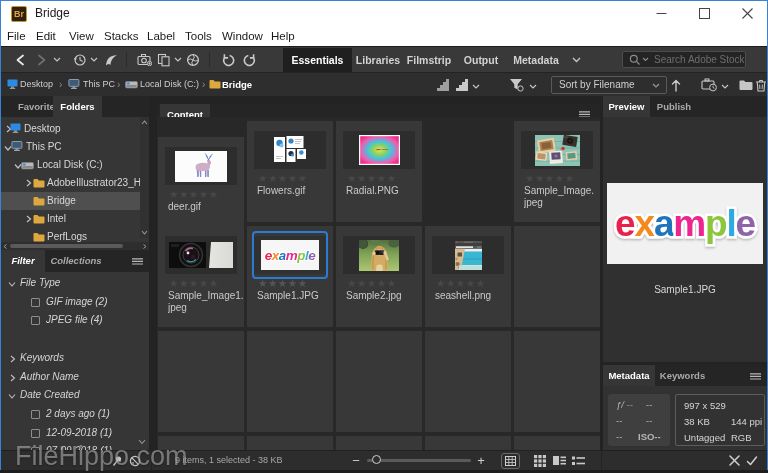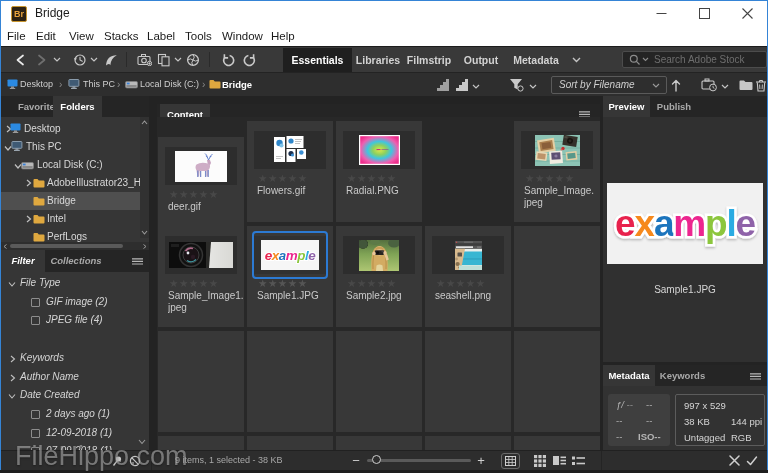--- a/index.html
+++ b/index.html
@@ -31,29 +31,29 @@
   .menubar { left:1px; top:26px; width:766px; height:20px; background:#ffffff; }
   .menu-item { top:0; height:20px; line-height:20px; font-size:11.5px; color:#1a1a1a; }
 
   
   .toolbar { left:1px; top:46px; width:766px; height:26px; background:#393939; border-top:1px solid #1c1c1c; }
   .tbi { top:0; height:25px; display:flex; align-items:center; justify-content:center; }
   .tb-sep { top:5px; width:1px; height:15px; background:#2a2a2a; }
   .ws-tab-active { left:282px; top:1px; width:69px; height:24px; background:#1f1f1f; color:#ffffff;
                    font-size:10.5px; font-weight:bold; text-align:center; line-height:24px; }
   .ws-tab { top:1px; height:24px; color:#d2d2d2; font-size:10.5px; font-weight:bold; text-align:center; line-height:24px; }
-  .searchbox { left:621px; top:4px; width:145px; height:17px; background:#242424; border:1px solid #4c4c4c; border-radius:2px; display:flex; align-items:center; }
+  .searchbox { left:621px; top:4px; width:124px; height:17px; background:#242424; border:1px solid #4c4c4c; border-radius:2px; display:flex; align-items:center; }
   .search-ph { font-size:10px; color:#6e6e6e; margin-left:5px; white-space:nowrap; }
 
   
   .pathbar { left:1px; top:72px; width:766px; height:24px; background:#2e2e2e; border-top:1px solid #232323; }
   .crumb { top:0; height:23px; line-height:23px; font-size:9px; color:#cfcfcf; }
   .crumb-sep { color:#8a8a8a; font-size:10px; }
   .crumb-ico { top:6px; }
-  .sortbox { left:550px; top:3px; width:116px; height:18px; background:#2e2e2e; border:1px solid #5a5a5a; border-radius:2px;font-style:italic; }
+  .sortbox { left:550px; top:3px; width:116px; height:18px; background:#2e2e2e; border:1px solid #5a5a5a; border-radius:2px; }
   .sortbox span { position:absolute; left:7px; top:0; line-height:16px; font-size:10px; color:#cfcfcf; }
 
   
   .workspace { left:1px; top:96px; width:766px; height:354px; background:#232323; }
 
   .tabbar { background:#252525; height:21px; }
   .ptab-active { position:absolute; top:0; height:21px; background:#363636; color:#ffffff; font-weight:bold; font-size:9.5px; line-height:21px; text-align:center; }
   .ptab { position:absolute; top:0; height:21px; color:#a9a9a9; font-weight:bold; font-size:9.5px; line-height:21px; text-align:center; }
 
   

